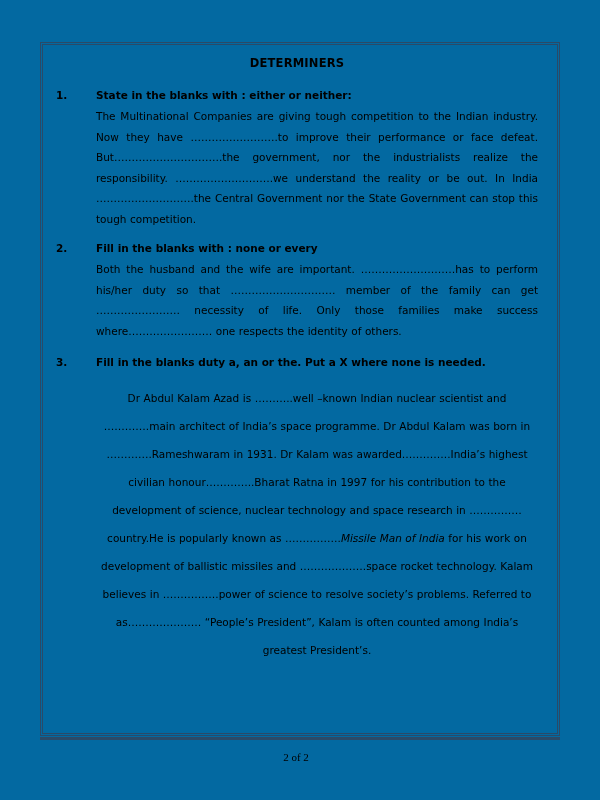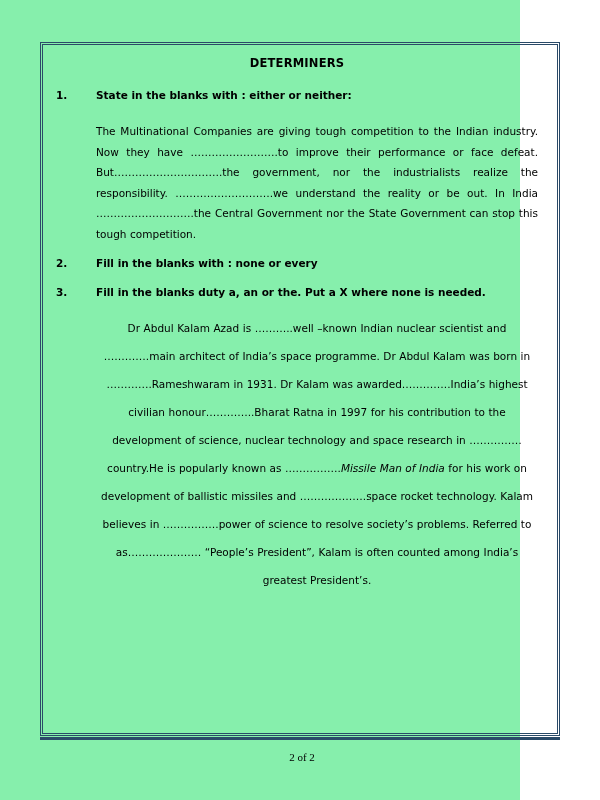--- a/index.html
+++ b/index.html
@@ -9,23 +9,23 @@
   }
   body {
     width: 600px;
     height: 800px;
     overflow: hidden;
     font-family: "DejaVu Sans", sans-serif;
     color: #000000;
   }
   .page {
     position: relative;
-    width: 520px;
+    width: 600px;
     height: 800px;
-    background: #86efac;
+    background: #0369a1;
     box-sizing: border-box;
   }
   
   .border-box {
     position: absolute;
     left: 40px;
     top: 42px;
     width: 520px;
     height: 694px;
     border: 3px double #2a4a68;
@@ -68,34 +68,34 @@
     font-weight: bold;
   }
   .qtitle {
     flex: 1 1 auto;
   }
   .qbody {
     margin-left: 40px;
     font-size: 10.5px;
     line-height: 20.5px;
     text-align: justify;
-    margin-top: 18px;
+    margin-top: 3px;
     word-spacing: 0.2px;
   }
   .qbody.loose {
     line-height: 28px;
     text-align: center;
     margin-top: 14px;
   }
   .ital {
     font-style: italic;
   }
   .footer {
     position: absolute;
-    left: 42px;
+    left: 36px;
     top: 742px;
     width: 520px;
     text-align: center;
     font-family: "Liberation Serif", serif;
     font-size: 11px;
     color: #000000;
   }
   .footer-rule {
     position: absolute;
     left: 40px;
@@ -128,20 +128,21 @@
         <span class="qtitle">State in the blanks with : either or neither:</span>
       </div>
       <div class="qbody">The Multinational Companies are giving tough competition to the Indian industry. Now they have …………………….to improve their performance or face defeat. But………………………….the government, nor the industrialists realize the responsibility. ……………………….we understand the reality or be out. In India ……………………….the Central Government nor the State Government can stop this tough competition.</div>
     </div>
 
     <div class="qblock q2">
       <div class="qhead">
         <span class="qnum">2.</span>
         <span class="qtitle">Fill in the blanks with : none or every</span>
       </div>
+      <div class="qbody">Both the husband and the wife are important. ………………………has to perform his/her duty so that ………………………… member of the family can get …………………… necessity of life. Only those families make success where…………………… one respects the identity of others.</div>
     </div>
 
     <div class="qblock q3">
       <div class="qhead">
         <span class="qnum">3.</span>
         <span class="qtitle">Fill in the blanks duty a, an or the. Put a X where none is needed.</span>
       </div>
       <div class="qbody loose">
         <span>Dr Abdul Kalam Azad is ………..well –known Indian nuclear scientist and ………….main architect of India’s space programme. Dr Abdul Kalam was born in ………….Rameshwaram in 1931. Dr Kalam was awarded…………..India’s highest civilian honour…………..Bharat Ratna in 1997 for his contribution to the development of science, nuclear technology and space research in ……………country.He is popularly known as …………….</span><span class="ital">Missile Man of India</span><span> for his work on development of ballistic missiles and ……………….space rocket technology. Kalam believes in …………….power of science to resolve society’s problems. Referred to as………………… “People’s President”, Kalam is often counted among India’s greatest President’s.</span>
       </div>

